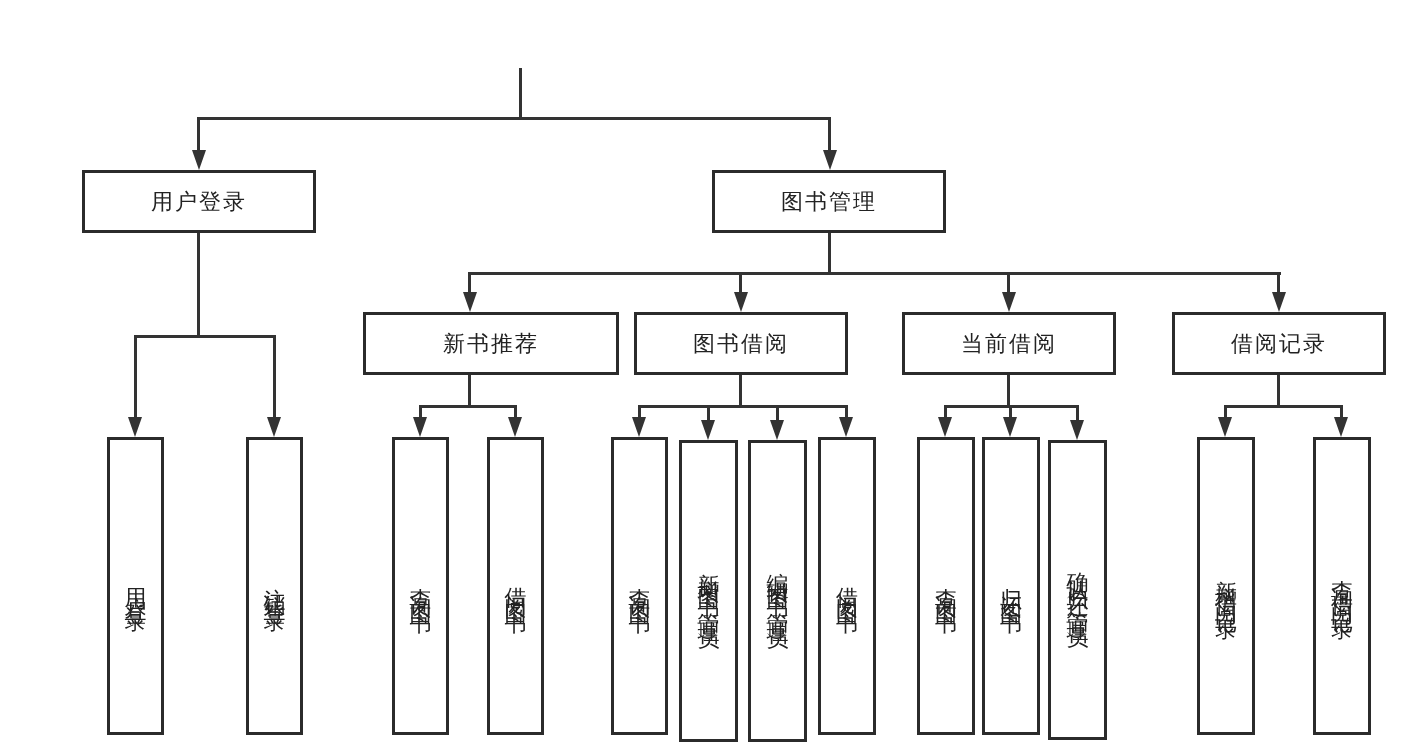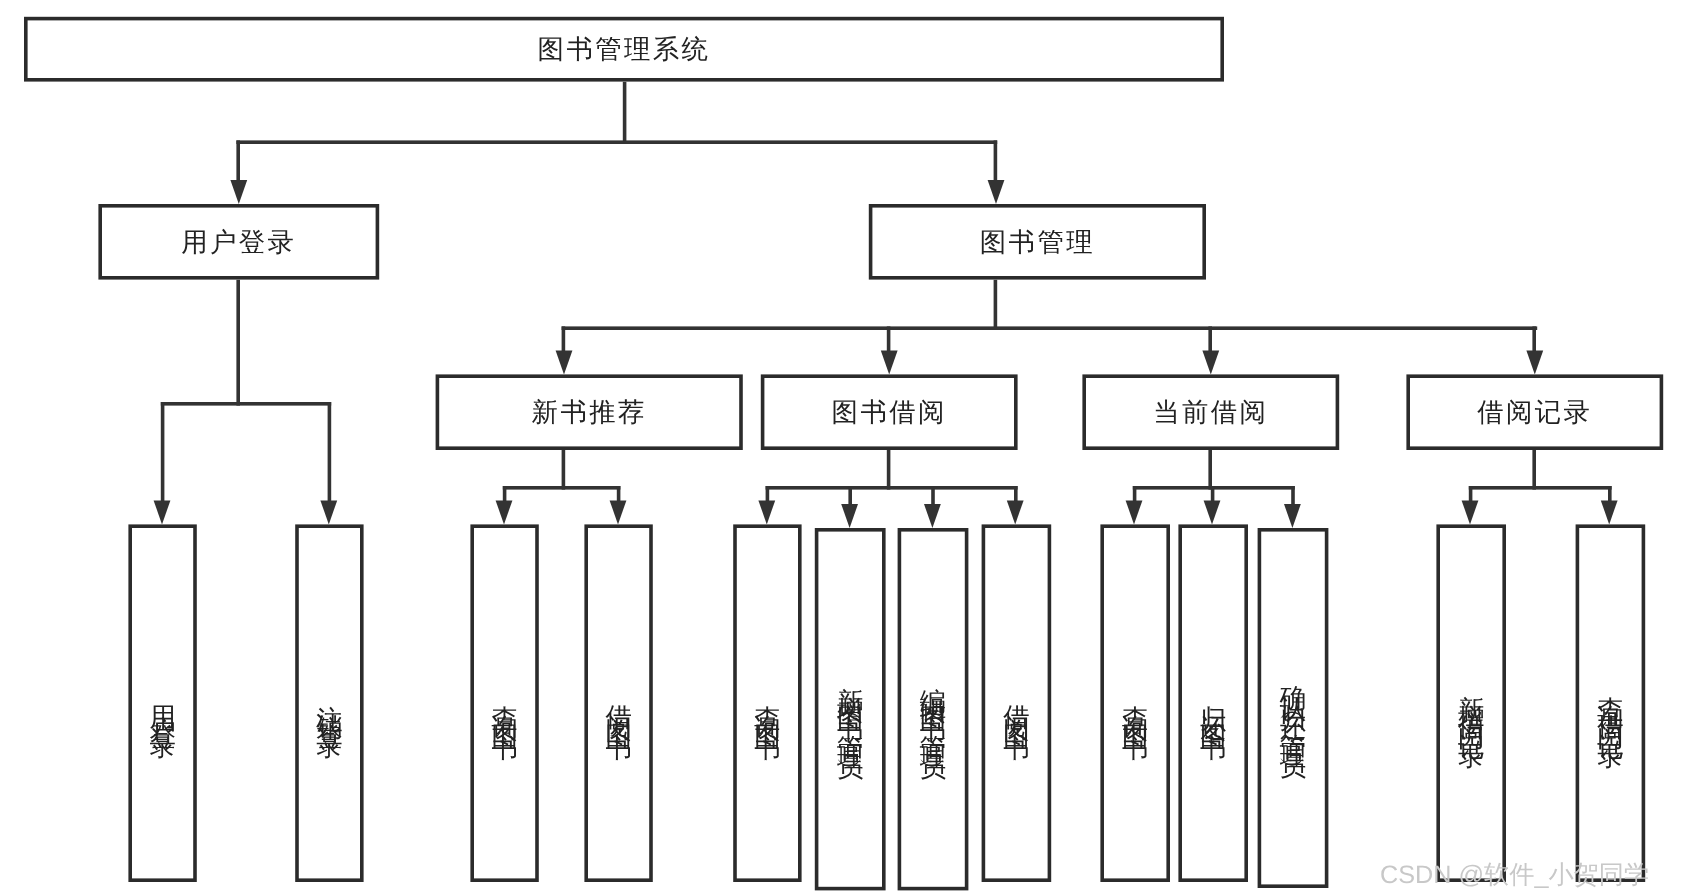--- a/index.html
+++ b/index.html
@@ -119,24 +119,23 @@
   <div class="vline" style="left:1076px; top:405px; height:18px;"></div>
   <div class="arrow" style="left:1070px; top:420px;"></div>
 
   <div class="vline" style="left:1277px; top:375px; height:33px;"></div>
   <div class="hline" style="left:1224px; top:405px; width:119px;"></div>
   <div class="vline" style="left:1224px; top:405px; height:15px;"></div>
   <div class="arrow" style="left:1218px; top:417px;"></div>
   <div class="vline" style="left:1340px; top:405px; height:15px;"></div>
   <div class="arrow" style="left:1334px; top:417px;"></div>
 
-  <div class="box" style="left:20px; top:14px; width:1000px; height:54px;">图书管理系统</div>
 
   <div class="box" style="left:82px; top:170px; width:234px; height:63px;">用户登录</div>
-  <div class="box" style="left:712px; top:170px; width:281px; height:63px;margin-left:12px;">图书管理</div>
+  <div class="box" style="left:712px; top:170px; width:234px; height:63px;">图书管理</div>
 
   <div class="box" style="left:363px; top:312px; width:256px; height:63px;">新书推荐</div>
   <div class="box" style="left:902px; top:312px; width:214px; height:63px;">当前借阅</div>
   <div class="box" style="left:634px; top:312px; width:214px; height:63px;">图书借阅</div>
   <div class="box" style="left:1172px; top:312px; width:214px; height:63px;">借阅记录</div>
 
   <div class="box" style="left:107px; top:437px; width:57px; height:298px;">
     <span class="vtext">用户登录</span>
   </div>
   <div class="box" style="left:246px; top:437px; width:57px; height:298px;">
@@ -173,15 +172,14 @@
     <span class="vtext">确认归还（管理员）</span>
   </div>
 
   <div class="box" style="left:1197px; top:437px; width:58px; height:298px;">
     <span class="vtext">新增借阅记录</span>
   </div>
   <div class="box" style="left:1313px; top:437px; width:58px; height:298px;">
     <span class="vtext">查询借阅记录</span>
   </div>
 
-  <div class="watermark">CSDN @软件_小贺同学</div>
 
 </div>
 
 </body></html>

